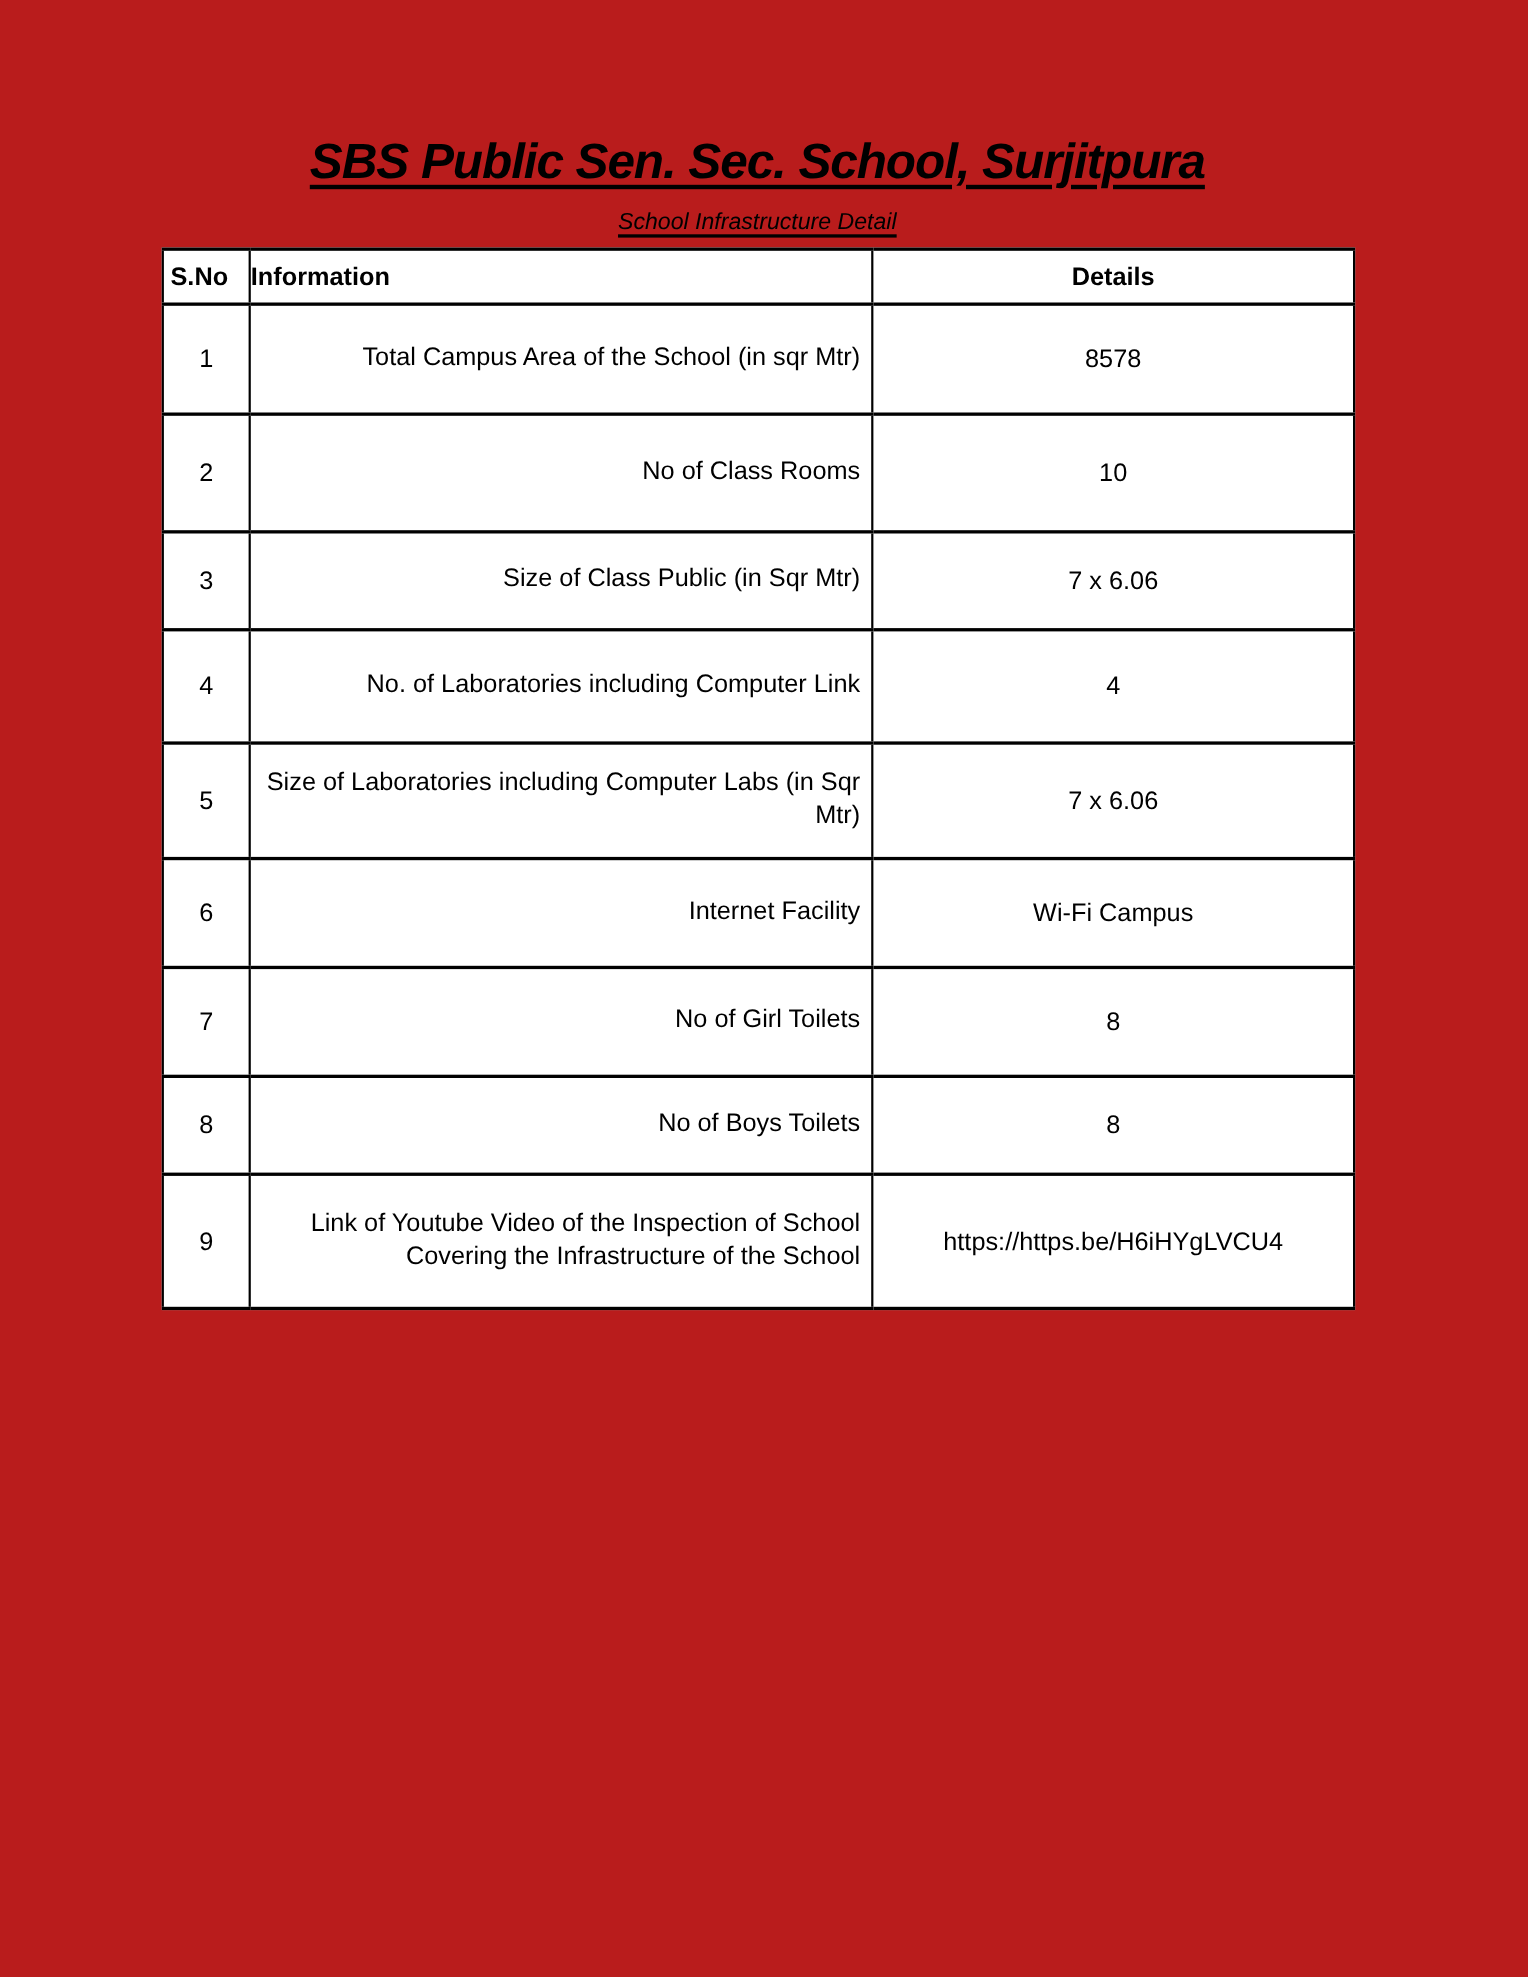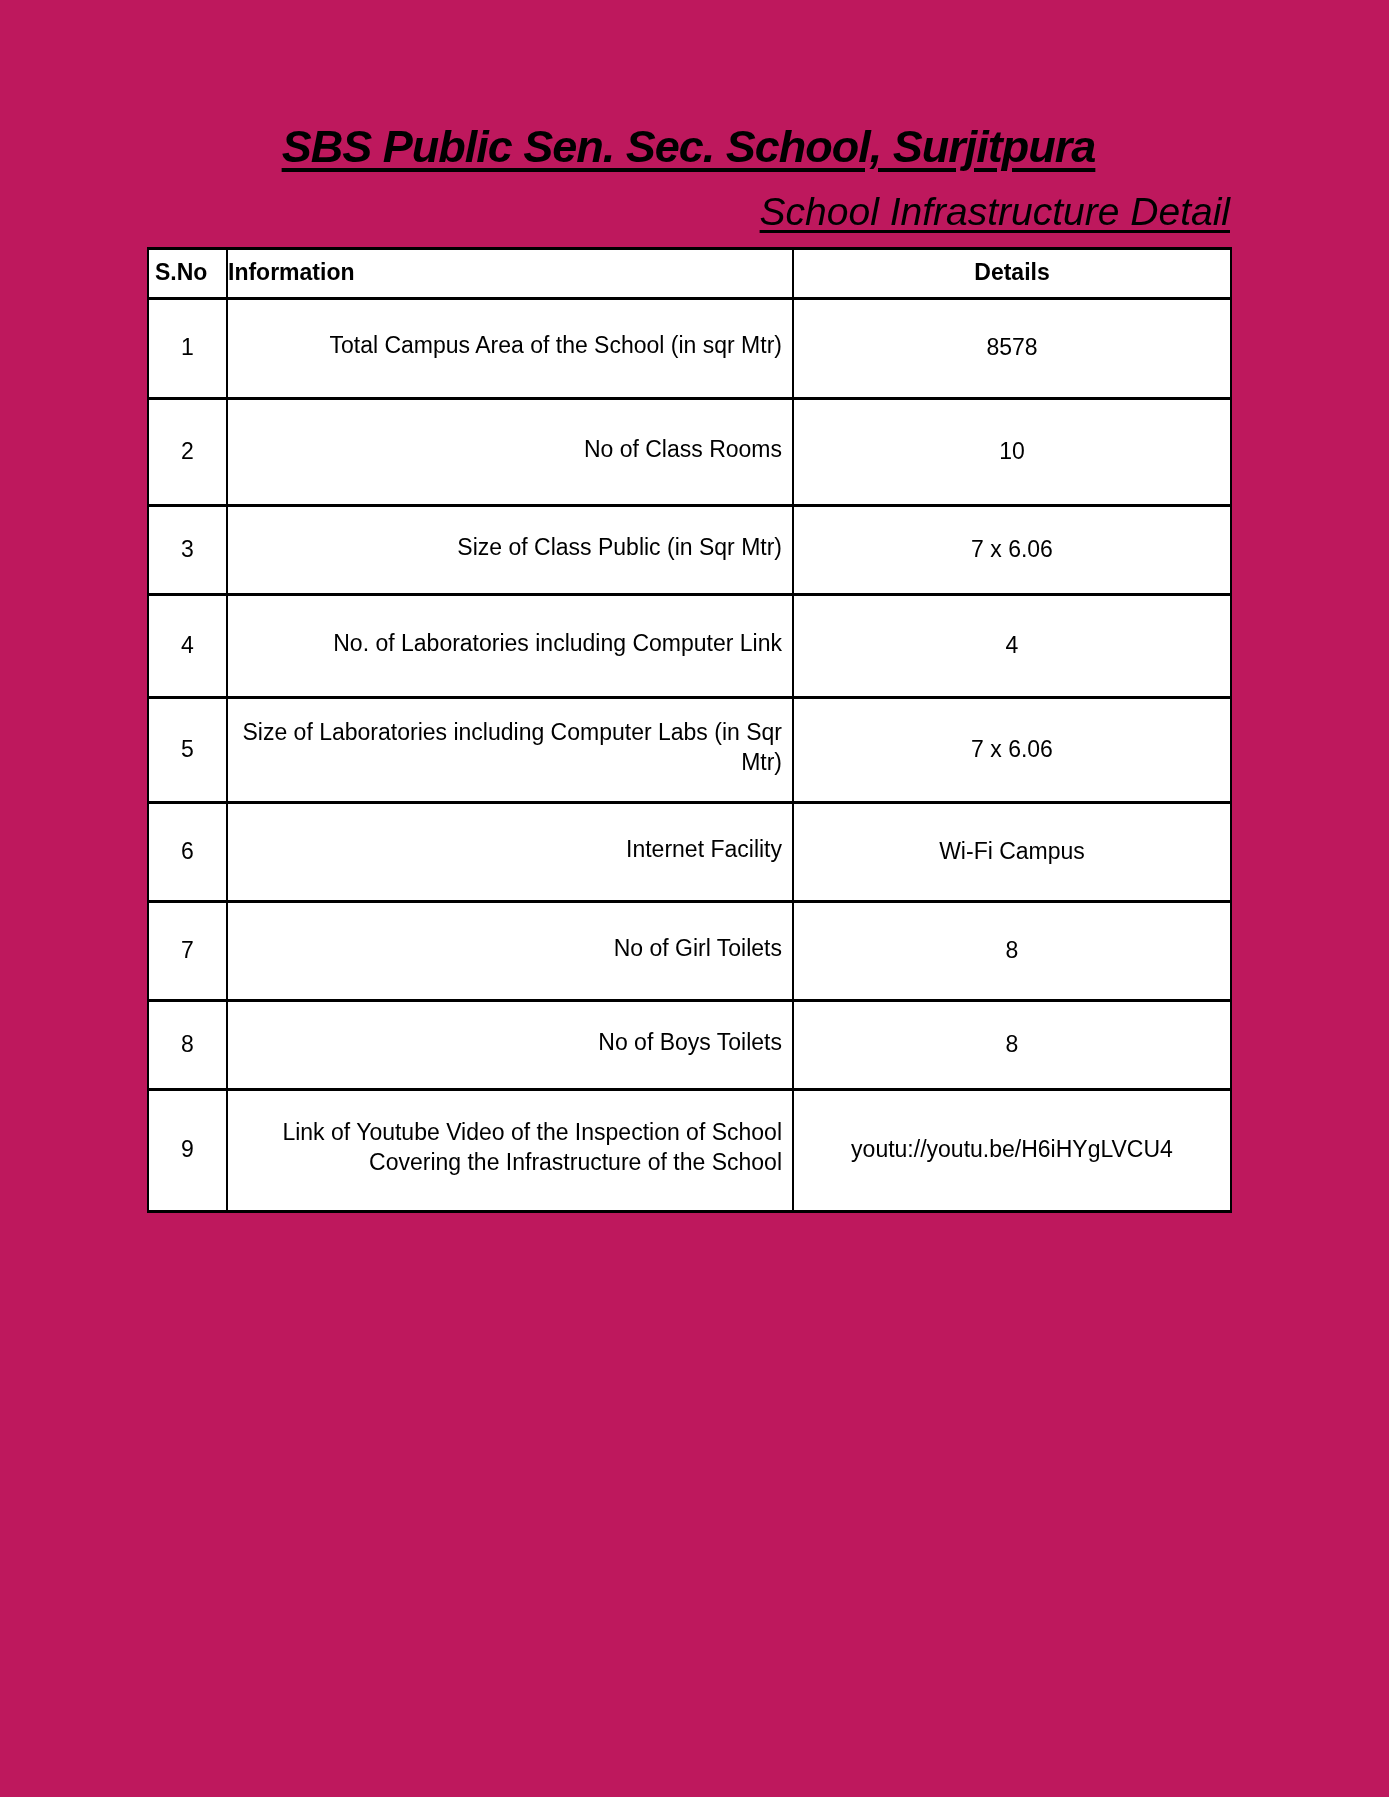--- a/index.html
+++ b/index.html
@@ -9,21 +9,21 @@
     background: #ffffff;
     width: 1389px;
     height: 1797px;
     font-family: "Liberation Sans", "DejaVu Sans", sans-serif;
     color: #000000;
     -webkit-font-smoothing: antialiased;
   }
   .page {
     width: 1389px;
     height: 1797px;
-    background: #be185d;
+    background: #b91c1c;
     overflow: hidden;
   }
   .content {
     margin-left: 147px;
     width: 1083px;
   }
   .doc-title {
     margin: 120px 0 0 0;
     text-align: center;
     font-size: 45px;
@@ -31,22 +31,22 @@
     font-style: italic;
     letter-spacing: -1px;
     line-height: 1.2;
     text-decoration: underline;
     text-decoration-thickness: 4px;
     text-underline-offset: 6px;
     white-space: nowrap;
   }
   .doc-subtitle {
     margin: 15px 0 0 0;
-    text-align: right;
-    font-size: 39px;
+    text-align: center;
+    font-size: 21px;
     font-weight: normal;
     font-style: italic;
     line-height: 1.2;
     text-decoration: underline;
     text-decoration-thickness: 3px;
     text-underline-offset: 5px;
     white-space: nowrap;
   }
   table.infra-table {
     margin-top: 11px;
@@ -153,18 +153,18 @@
 
   <tr>
     <td class="cell-sno">8</td>
     <td class="cell-info">No of Boys Toilets</td>
     <td class="cell-details">8</td>
   </tr>
 
   <tr>
     <td class="cell-sno">9</td>
     <td class="cell-info">Link of Youtube Video of the Inspection of School Covering the Infrastructure of the School</td>
-    <td class="cell-details">youtu://youtu.be/H6iHYgLVCU4</td>
+    <td class="cell-details">https://https.be/H6iHYgLVCU4</td>
   </tr>
 </tbody>
     </table>
   </div>
 </div>
 
 </body></html>

